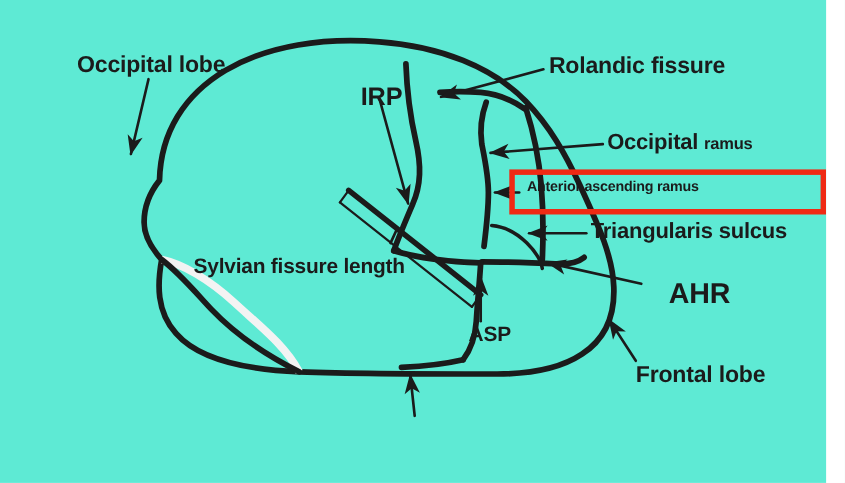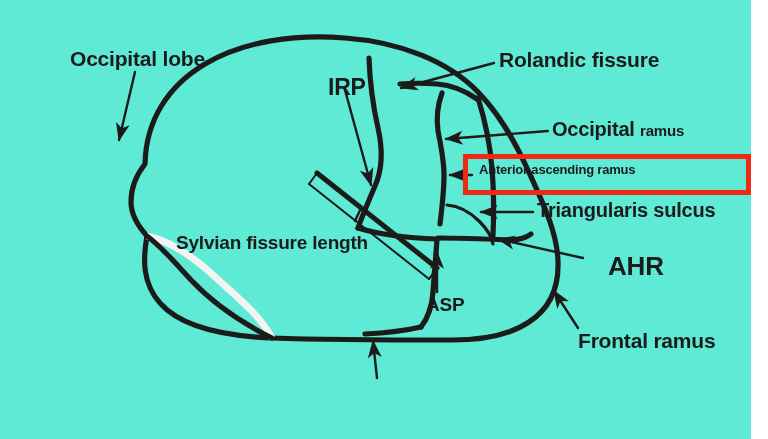--- a/index.html
+++ b/index.html
@@ -131,17 +131,17 @@
 
   <div class="lbl lbl-occipital">Occipital lobe</div>
   <div class="lbl lbl-irp">IRP</div>
   <div class="lbl lbl-rolandic">Rolandic fissure</div>
   <div class="lbl lbl-precentral"><span>Occipital</span> <span class="sub">ramus</span></div>
   <div class="lbl lbl-aar">Anterior ascending ramus</div>
   <div class="lbl lbl-triangularis">Triangularis sulcus</div>
   <div class="lbl lbl-ahr">AHR</div>
   <div class="lbl lbl-sylvian">Sylvian fissure length</div>
   <div class="lbl lbl-asp">ASP</div>
-  <div class="lbl lbl-frontal">Frontal ramus</div>
+  <div class="lbl lbl-frontal">Frontal lobe</div>
 
   <div id="highlight-box"></div>
 
 </div>
 
 </body></html>

